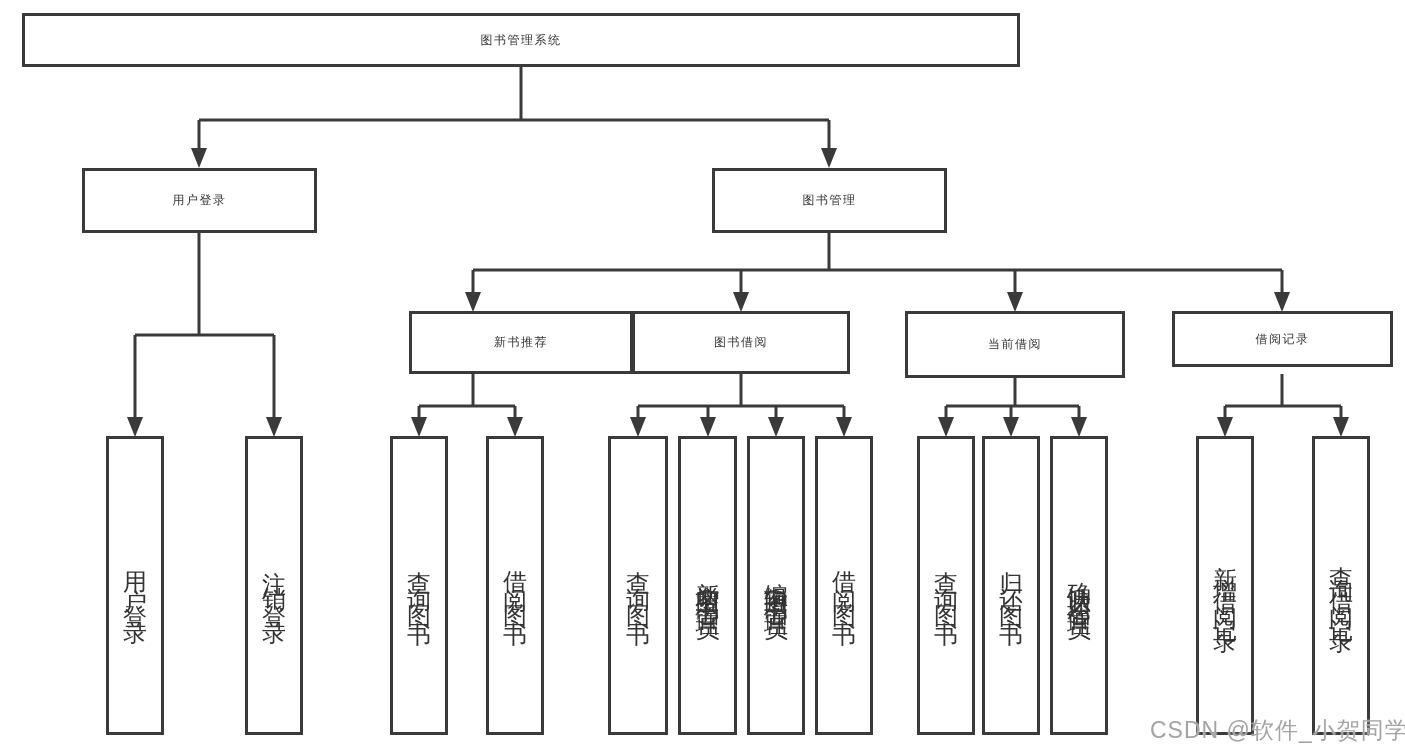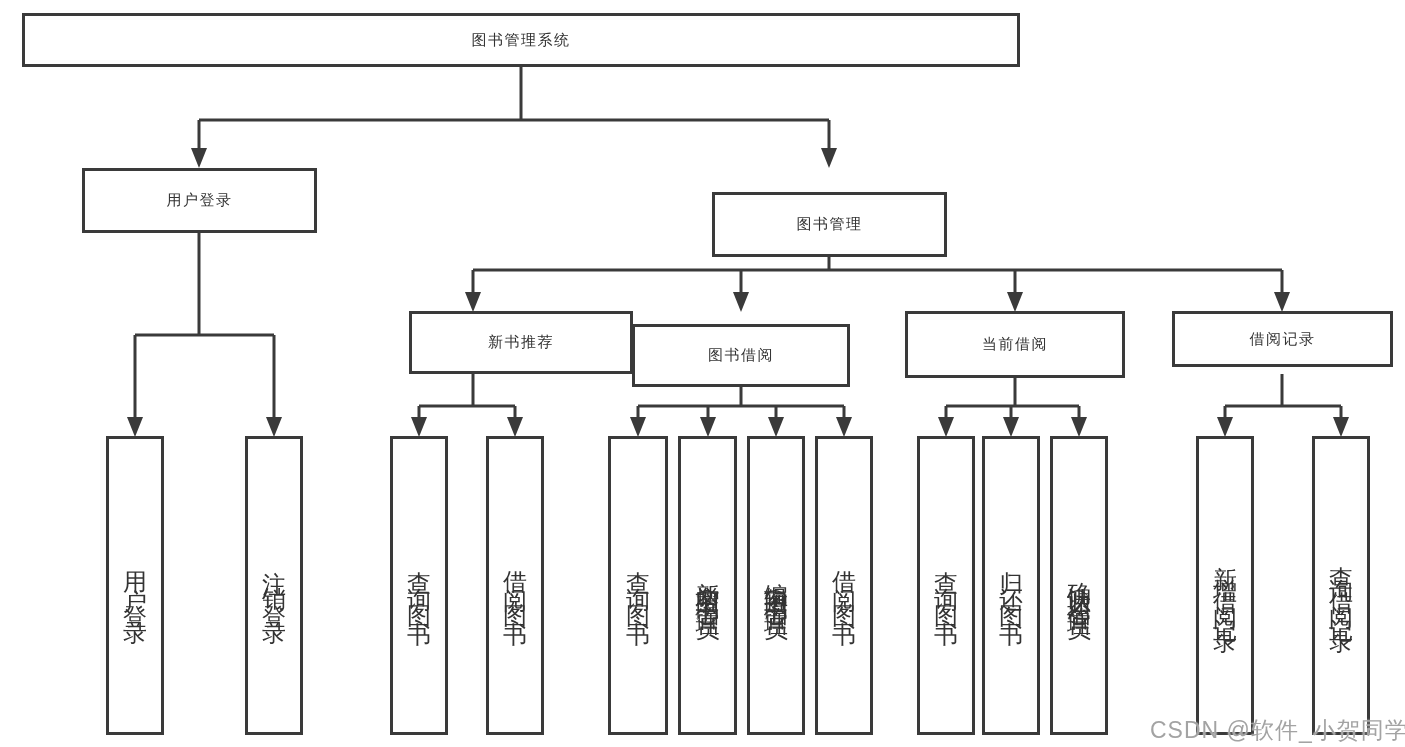--- a/index.html
+++ b/index.html
@@ -19,21 +19,21 @@
     box-sizing: border-box;
     background: #ffffff;
     border: 3px solid #3a3a3a;
     color: #333333;
     display: flex;
     align-items: center;
     justify-content: center;
     z-index: 2;
     text-align: center;
   }
-  .title { font-size: 15px; letter-spacing: 1.5px; }
+  .title { font-size: 12px; letter-spacing: 1.5px; }
   .leaf {
     writing-mode: vertical-rl;
     text-orientation: mixed;
     font-size: 24px;
     line-height: 1;
   }
   .watermark {
     position: absolute;
     z-index: 3;
     color: #a3a3a3;
@@ -79,24 +79,24 @@
     <polygon points="1003,417 1019,417 1011,437"></polygon>
     <polygon points="1071,417 1087,417 1079,437"></polygon>
     <polygon points="1217,417 1233,417 1225,437"></polygon>
     <polygon points="1333,417 1349,417 1341,437"></polygon>
   </g>
 </svg>
 
 <div class="box title" style="left:22px; top:13px; width:998px; height:54px;">图书管理系统</div>
 
 <div class="box title" style="left:82px; top:168px; width:235px; height:65px;">用户登录</div>
-<div class="box title" style="left:712px; top:168px; width:235px; height:65px;margin-top:24px;">图书管理</div>
+<div class="box title" style="left:712px; top:168px; width:235px; height:65px;">图书管理</div>
 
 <div class="box title" style="left:361px; top:311px; width:224px; height:63px;margin-left:48px;">新书推荐</div>
-<div class="box title" style="left:632px; top:311px; width:218px; height:63px;margin-top:13px;">图书借阅</div>
+<div class="box title" style="left:632px; top:311px; width:218px; height:63px;">图书借阅</div>
 <div class="box title" style="left:905px; top:311px; width:220px; height:67px;">当前借阅</div>
 <div class="box title" style="left:1172px; top:311px; width:221px; height:56px;">借阅记录</div>
 
 <div class="box leaf" style="left: 106px; top: 436px; width: 58px; height: 299px; letter-spacing: 17px;">用户登录</div>
 <div class="box leaf" style="left: 245px; top: 436px; width: 58px; height: 299px; letter-spacing: 17px;">注销登录</div>
 
 <div class="box leaf" style="left: 390px; top: 436px; width: 58px; height: 299px; letter-spacing: 17px;">查询图书</div>
 <div class="box leaf" style="left: 486px; top: 436px; width: 58px; height: 299px; letter-spacing: 17px;">借阅图书</div>
 
 <div class="box leaf" style="left: 608px; top: 436px; width: 60px; height: 299px; letter-spacing: 17px;">查询图书</div>

